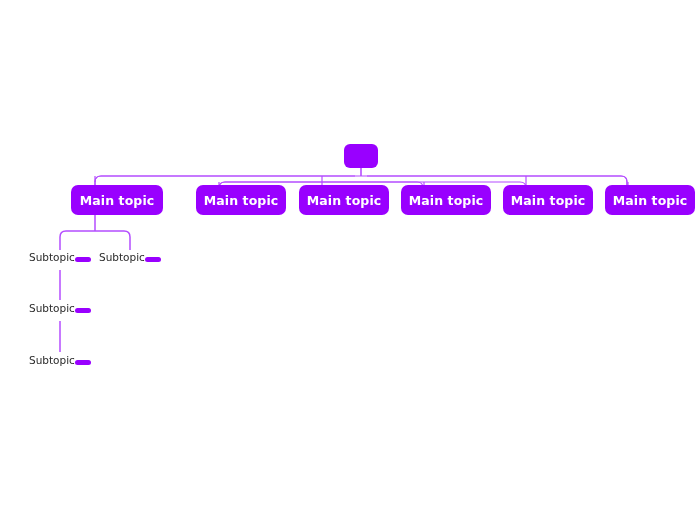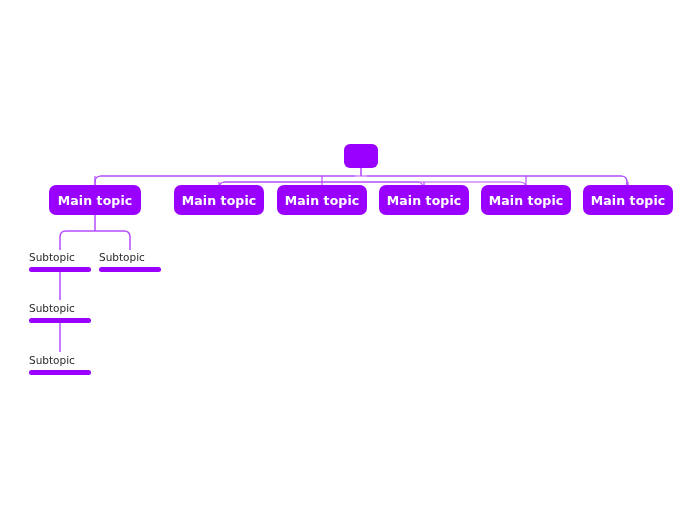--- a/index.html
+++ b/index.html
@@ -52,28 +52,29 @@
     border-radius: 7px;
     color: #ffffff;
     font-size: 12.5px;
     font-weight: bold;
     display: flex;
     align-items: center;
     justify-content: center;
     letter-spacing: 0.1px;
     z-index: 3;
     box-sizing: border-box;
+    margin-left: 22px;
   }
   
   .sub-node {
     position: absolute;
     z-index: 3;
     display: flex;
-    flex-direction: column;
-    align-items: flex-start;
+    flex-direction: row;
+    align-items: center;
   }
   .sub-label {
     color: #2b2b2b;
     font-size: 10.5px;
     font-weight: normal;
     line-height: 13px;
     white-space: nowrap;
   }
   .sub-underline {
     margin-top: 3px;

